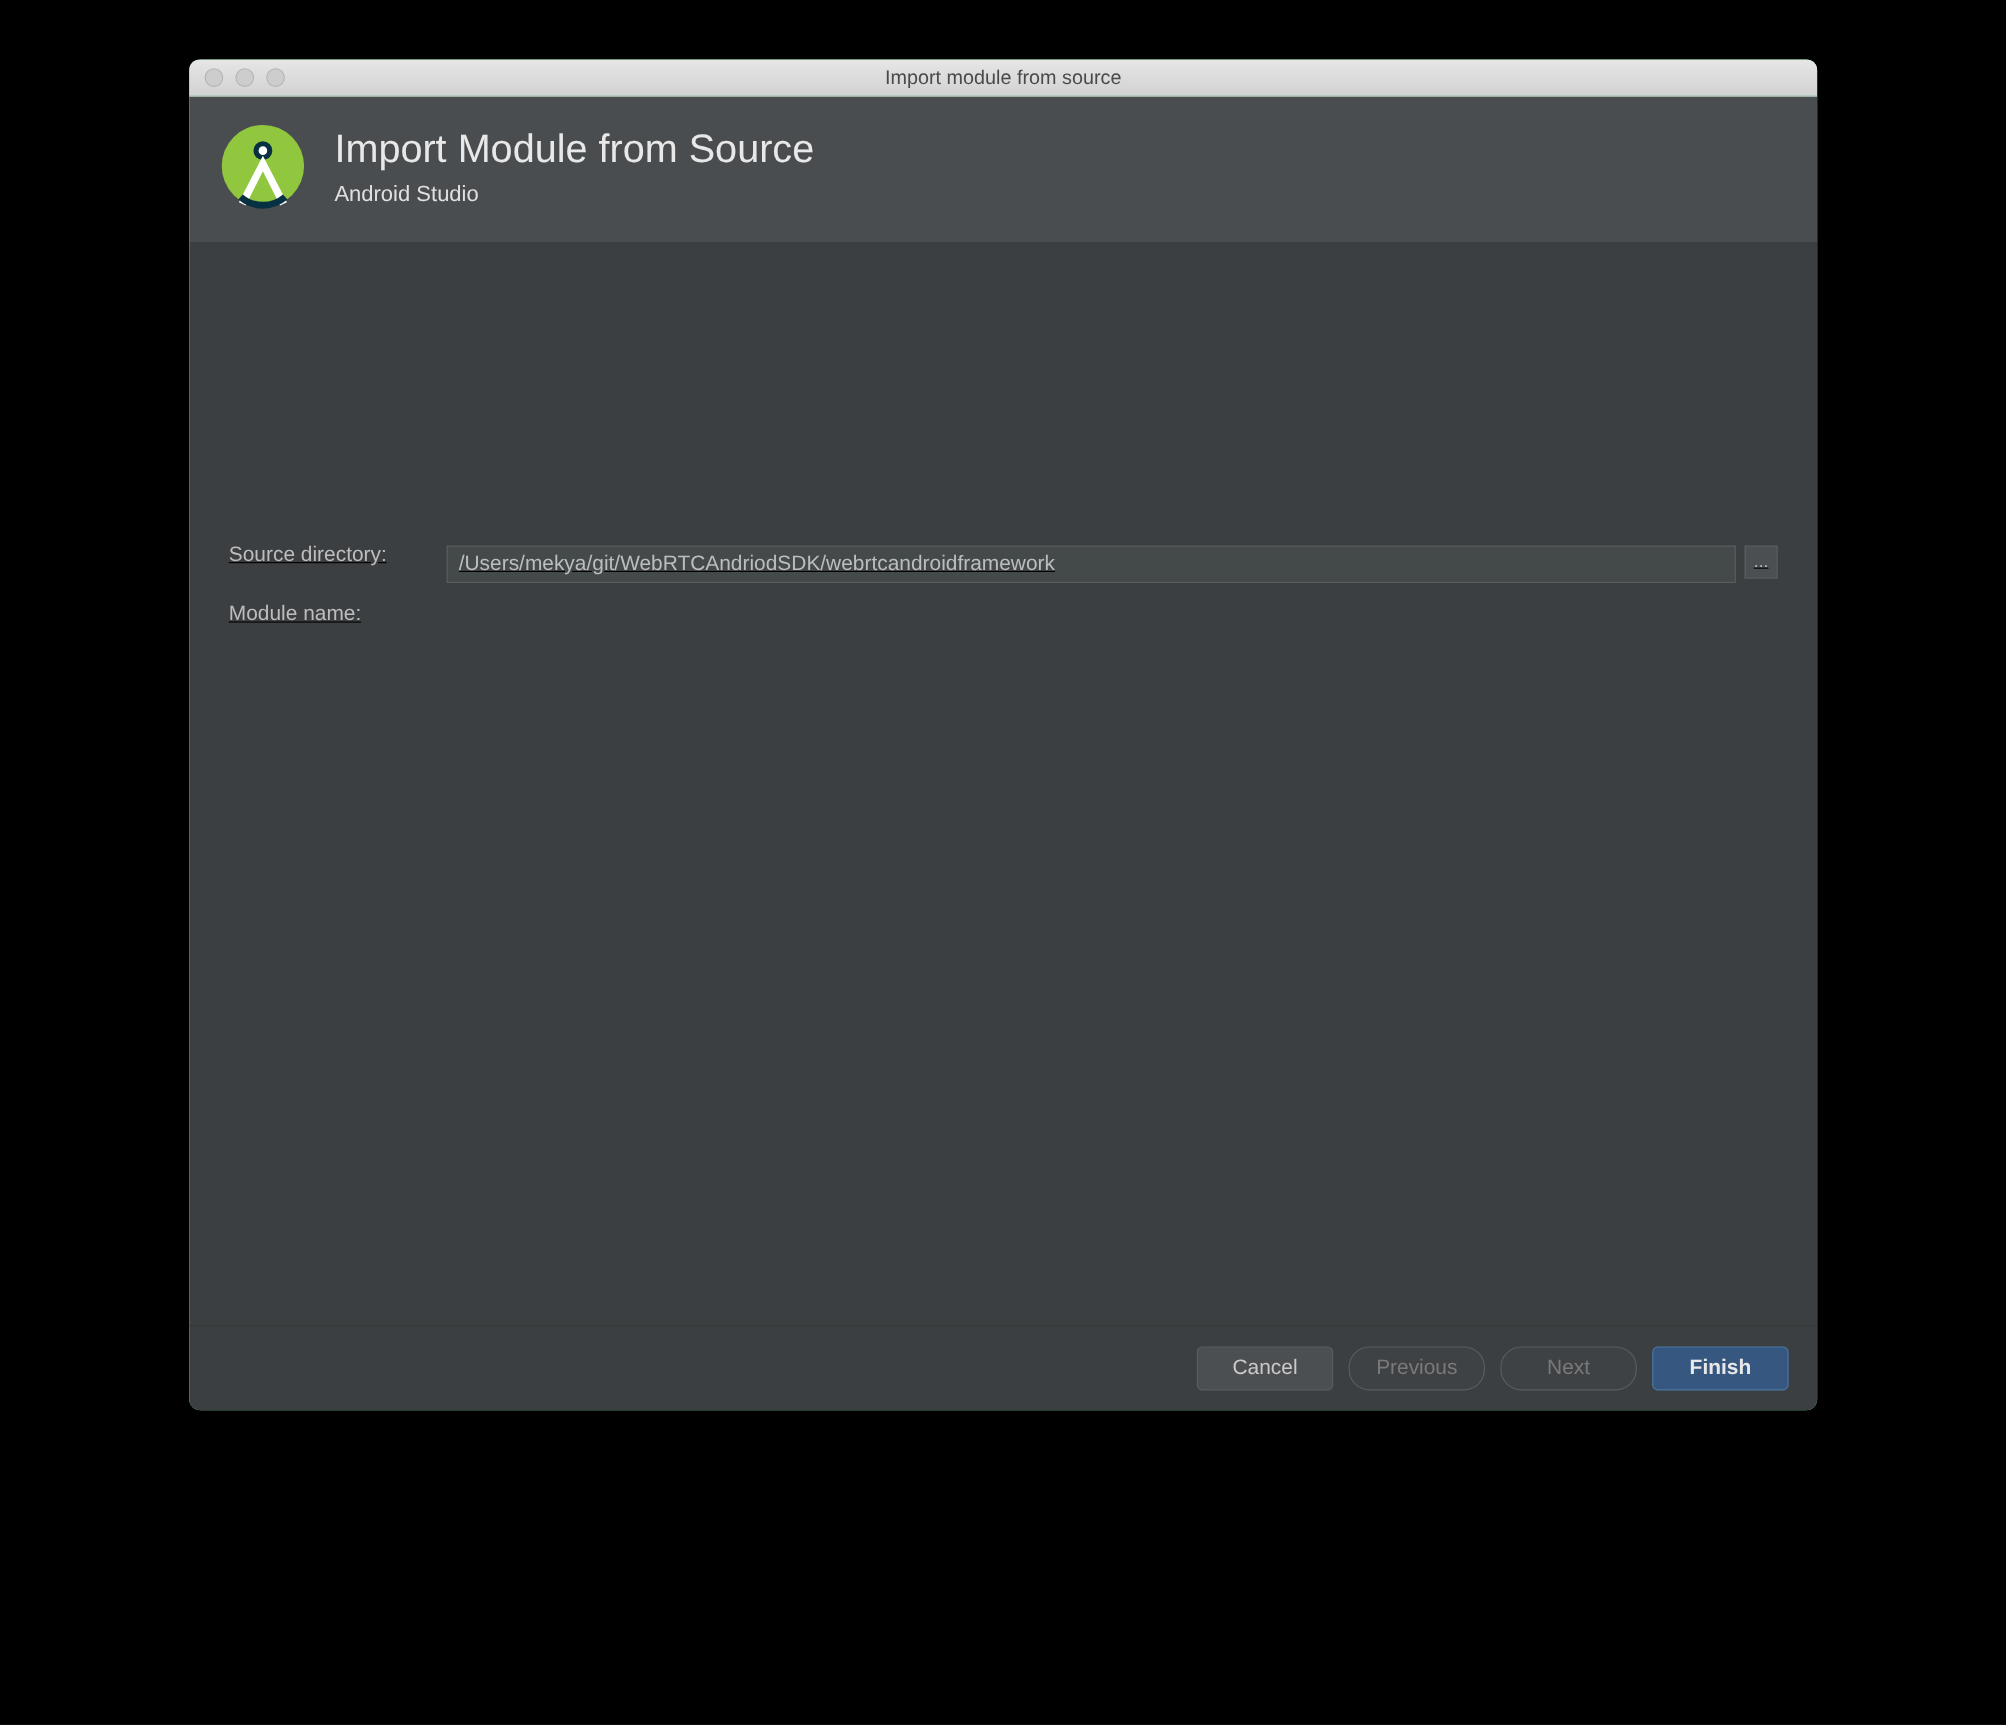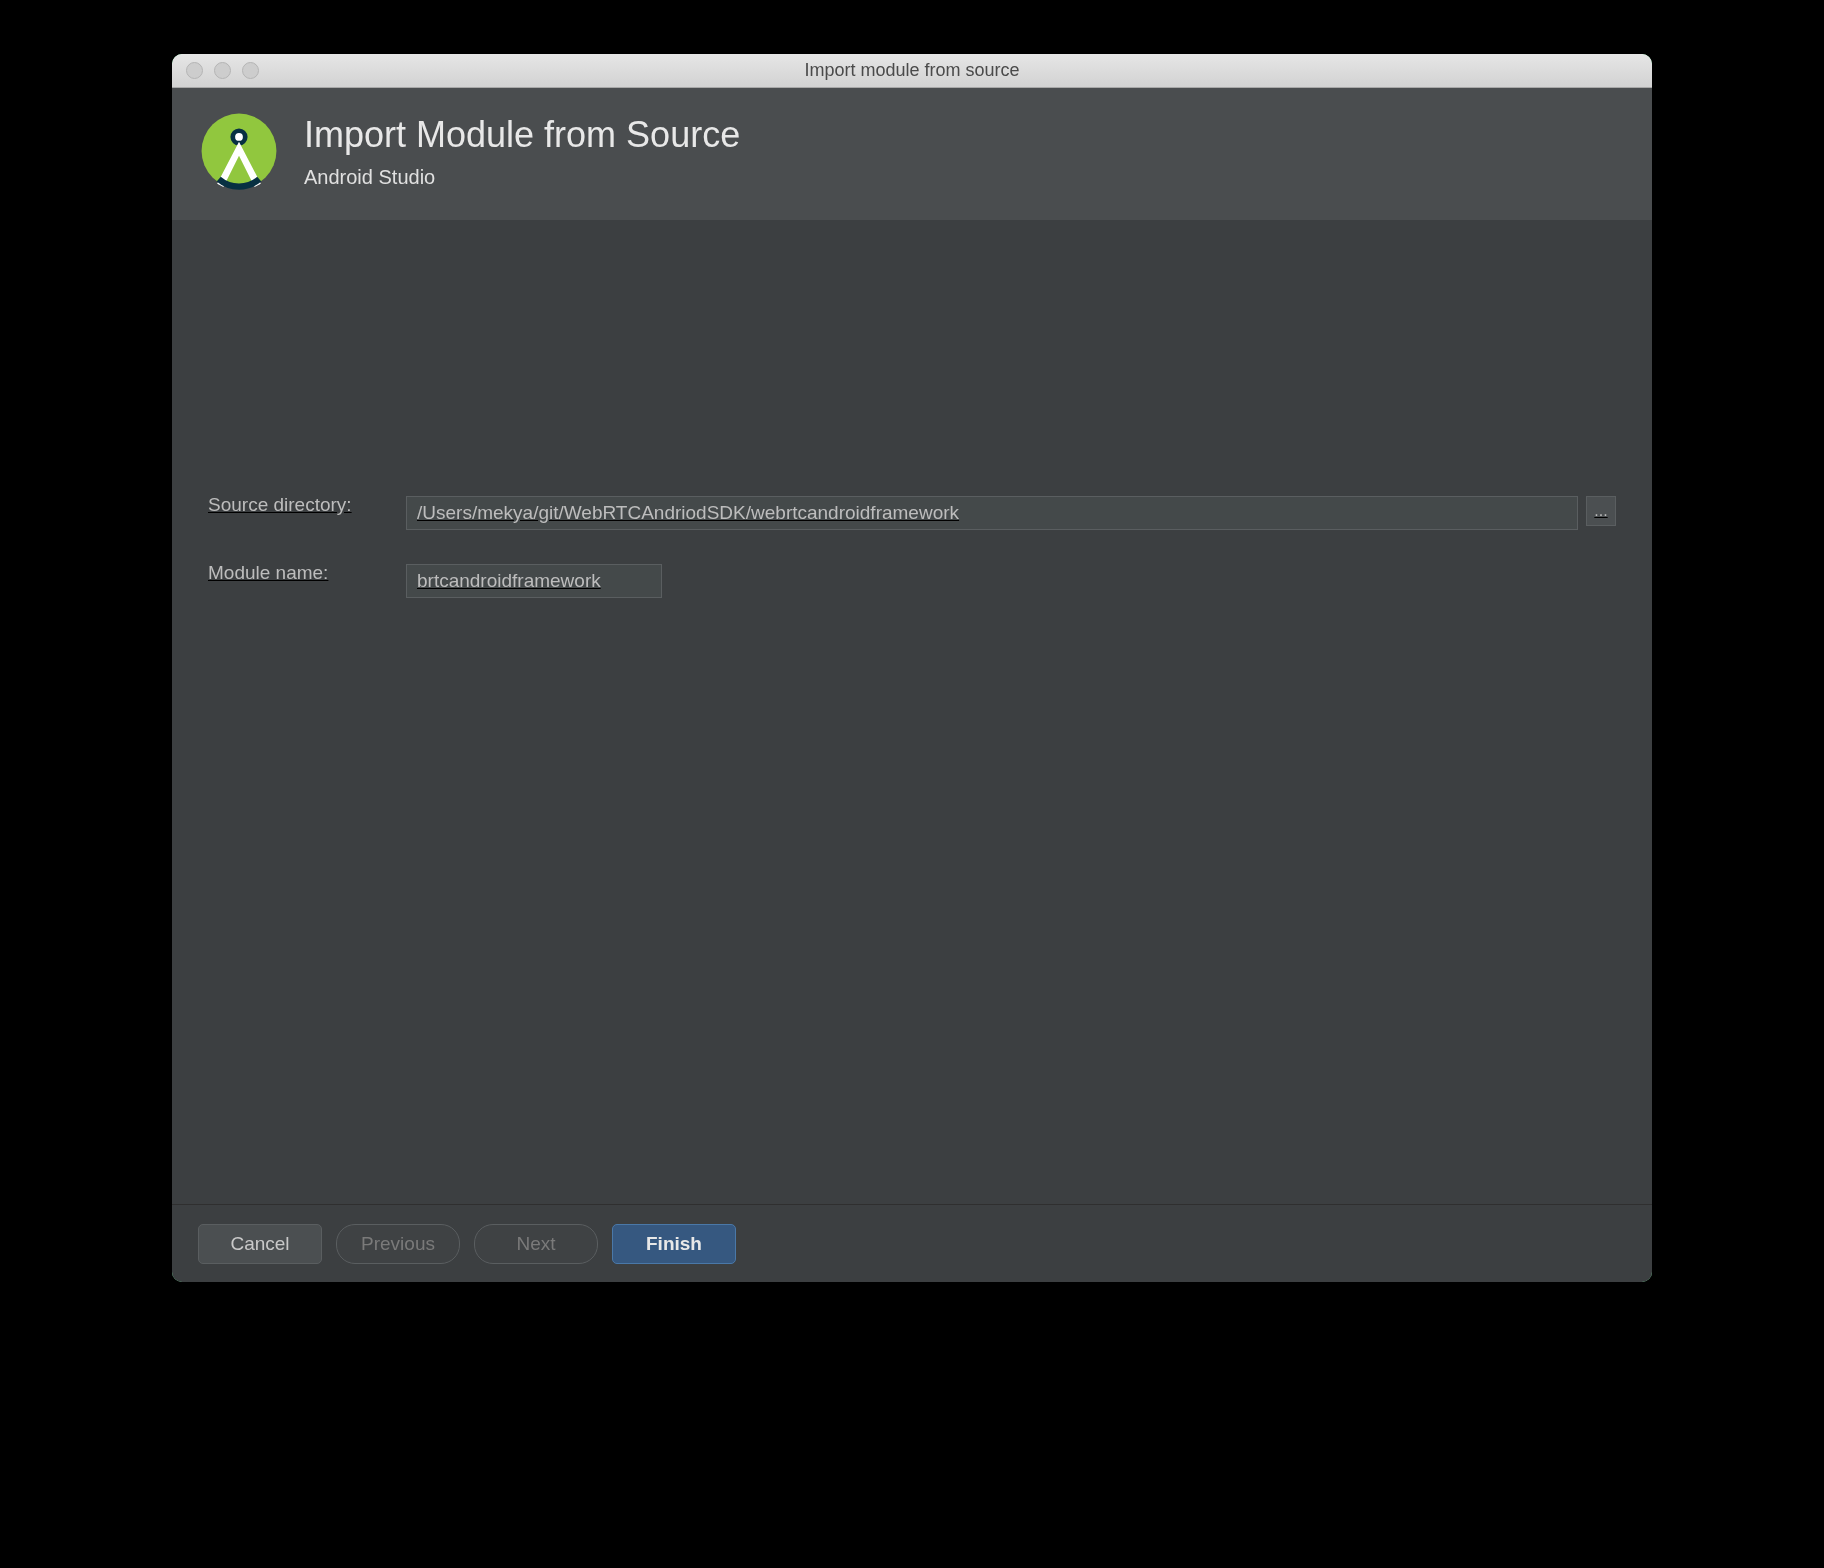--- a/index.html
+++ b/index.html
@@ -109,20 +109,21 @@
     font-size: 16px;
     display: flex; align-items: center; justify-content: center;
     cursor: pointer;
   }
   .footer {
     height: 78px;
     border-top: 1px solid #2f2f2f;
     background: #3c3f41;
     display: flex;
     align-items: center;
+    justify-content: flex-end;
     gap: 14px;
     padding: 0 26px;
   }
   .btn {
     min-width: 124px;
     height: 40px;
     border-radius: 5px;
     font-size: 19px;
     border: 1px solid #5a5e60;
     background: #4b4f51;
@@ -174,23 +175,20 @@
   <div class="content">
     <div class="row">
       <label>Source directory:</label>
       <div class="input-wrap">
         <input class="text-input source-input" type="text" value="/Users/mekya/git/WebRTCAndriodSDK/webrtcandroidframework" style="">
         <div class="browse-btn">...</div>
       </div>
     </div>
     <div class="row">
       <label>Module name:</label>
-      <div class="input-wrap">
-        <input class="text-input module-input" type="text" value="brtcandroidframework" style="">
-      </div>
     </div>
   </div>
 
   <div class="footer">
     <button class="btn">Cancel</button>
     <button class="btn disabled">Previous</button>
     <button class="btn disabled">Next</button>
     <button class="btn primary">Finish</button>
   </div>
 </div>

